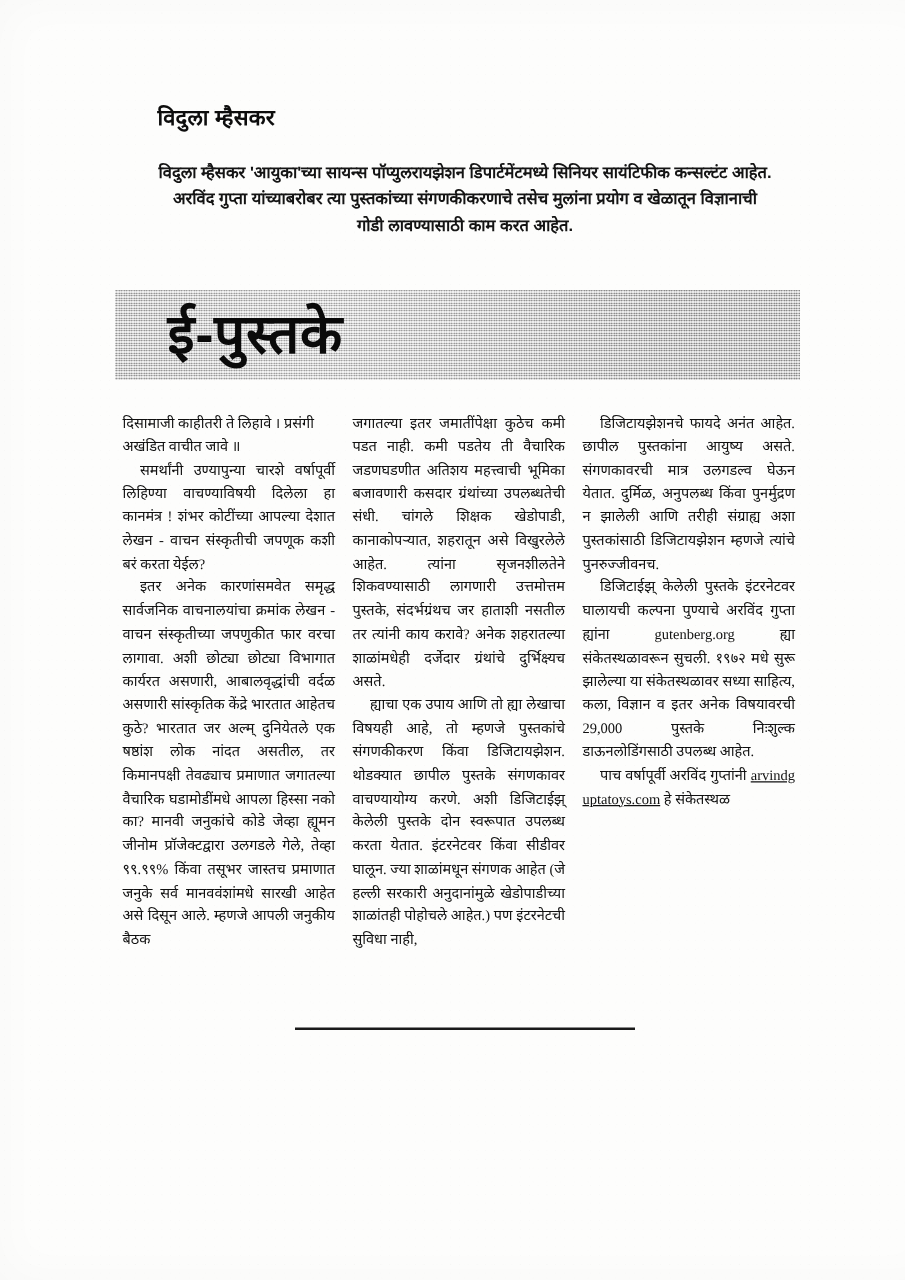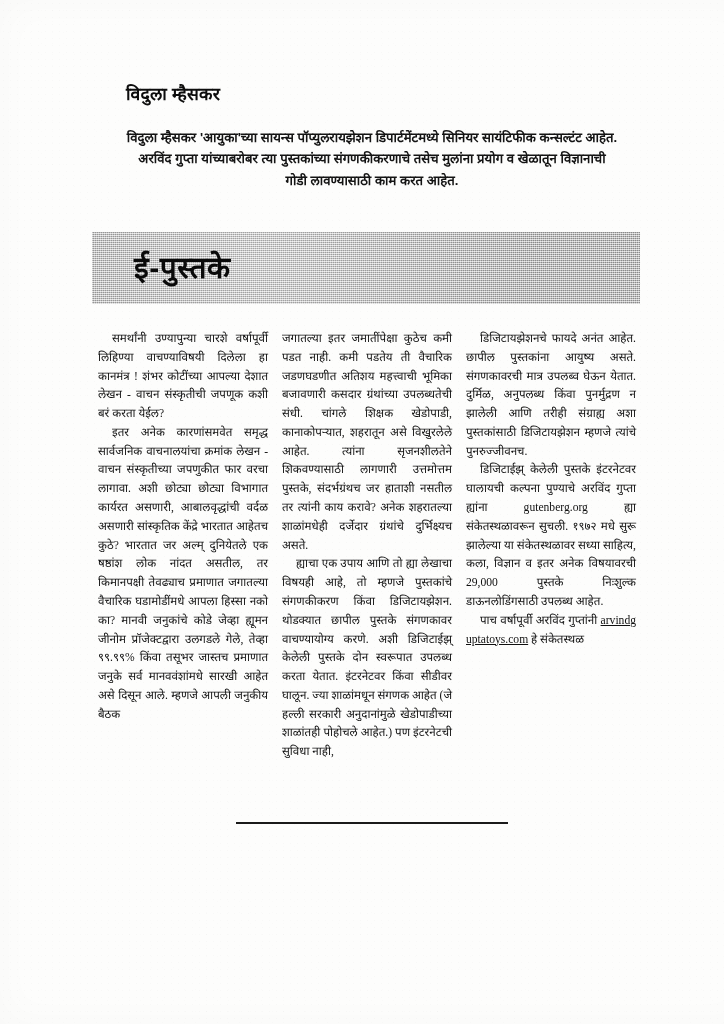--- a/index.html
+++ b/index.html
@@ -74,21 +74,21 @@
       repeating-linear-gradient(0deg,   rgba(255,255,255,0.55) 0 1px, rgba(0,0,0,0.12) 1px 2px),
       repeating-linear-gradient(90deg,  rgba(255,255,255,0.45) 0 1px, rgba(0,0,0,0.10) 1px 2px),
       radial-gradient(circle at 30% 40%, rgba(255,255,255,0.35), rgba(0,0,0,0.06) 70%);
     display: flex;
     align-items: center;
   }
 
   #banner-title {
     font-family: "Liberation Sans", "DejaVu Sans", sans-serif;
     font-weight: bold;
-    font-size: 30px;
+    font-size: 44px;
     line-height: 1;
     color: #0a0a0a;
     margin-left: 42px;
     letter-spacing: 0.5px;
     text-shadow: 0 0 1px rgba(255,255,255,0.6);
   }
 
   
   #columns {
     position: absolute;
@@ -171,29 +171,30 @@
     <p id="author-bio">विदुला म्हैसकर 'आयुका'च्या सायन्स पॉप्युलरायझेशन डिपार्टमेंटमध्ये सिनियर सायंटिफीक कन्सल्टंट आहेत. अरविंद गुप्ता यांच्याबरोबर त्या पुस्तकांच्या संगणकीकरणाचे तसेच मुलांना प्रयोग व खेळातून विज्ञानाची गोडी लावण्यासाठी काम करत आहेत.</p>
   </div>
 
   <div id="title-banner">
     <div id="banner-title">ई-पुस्तके</div>
   </div>
 
   <div id="columns">
 
     <div class="column" id="col-1">
+        <p class="epigraph">दिसामाजी काहीतरी ते लिहावे । प्रसंगी अखंडित वाचीत जावे ॥</p>
         <p class="indent">समर्थांनी उण्यापुन्या चारशे वर्षापूर्वी लिहिण्या वाचण्याविषयी दिलेला हा कानमंत्र ! शंभर कोटींच्या आपल्या देशात लेखन - वाचन संस्कृतीची जपणूक कशी बरं करता येईल?</p>
         <p class="indent">इतर अनेक कारणांसमवेत समृद्ध सार्वजनिक वाचनालयांचा क्रमांक लेखन - वाचन संस्कृतीच्या जपणुकीत फार वरचा लागावा. अशी छोट्या छोट्या विभागात कार्यरत असणारी, आबालवृद्धांची वर्दळ असणारी सांस्कृतिक केंद्रे भारतात आहेतच कुठे? भारतात जर अल्म् दुनियेतले एक षष्ठांश लोक नांदत असतील, तर किमानपक्षी तेवढ्याच प्रमाणात जगातल्या वैचारिक घडामोडींमधे आपला हिस्सा नको का? मानवी जनुकांचे कोडे जेव्हा ह्यूमन जीनोम प्रॉजेक्टद्वारा उलगडले गेले, तेव्हा ९९.९९% किंवा तसूभर जास्तच प्रमाणात जनुके सर्व मानववंशांमधे सारखी आहेत असे दिसून आले. म्हणजे आपली जनुकीय बैठक</p>
       </div>
     <div class="column" id="col-2">
         <p>जगातल्या इतर जमातींपेक्षा कुठेच कमी पडत नाही. कमी पडतेय ती वैचारिक जडणघडणीत अतिशय महत्त्वाची भूमिका बजावणारी कसदार ग्रंथांच्या उपलब्धतेची संधी. चांगले शिक्षक खेडोपाडी, कानाकोपऱ्यात, शहरातून असे विखुरलेले आहेत. त्यांना सृजनशीलतेने शिकवण्यासाठी लागणारी उत्तमोत्तम पुस्तके, संदर्भग्रंथच जर हाताशी नसतील तर त्यांनी काय करावे? अनेक शहरातल्या शाळांमधेही दर्जेदार ग्रंथांचे दुर्भिक्ष्यच असते.</p>
         <p class="indent">ह्याचा एक उपाय आणि तो ह्या लेखाचा विषयही आहे, तो म्हणजे पुस्तकांचे संगणकीकरण किंवा डिजिटायझेशन. थोडक्यात छापील पुस्तके संगणकावर वाचण्यायोग्य करणे. अशी डिजिटाईझ् केलेली पुस्तके दोन स्वरूपात उपलब्ध करता येतात. इंटरनेटवर किंवा सीडीवर घालून. ज्या शाळांमधून संगणक आहेत (जे हल्ली सरकारी अनुदानांमुळे खेडोपाडीच्या शाळांतही पोहोचले आहेत.) पण इंटरनेटची सुविधा नाही,</p>
       </div>
     <div class="column" id="col-3">
-        <p class="indent">डिजिटायझेशनचे फायदे अनंत आहेत. छापील पुस्तकांना आयुष्य असते. संगणकावरची मात्र उपलब्व घेऊन येतात. दुर्मिळ, अनुपलब्ध किंवा पुनर्मुद्रण न झालेली आणि तरीही संग्राह्य अशा पुस्तकांसाठी डिजिटायझेशन म्हणजे त्यांचे पुनरुज्जीवनच.</p>
+        <p class="indent">डिजिटायझेशनचे फायदे अनंत आहेत. छापील पुस्तकांना आयुष्य असते. संगणकावरची मात्र उलगडल्व घेऊन येतात. दुर्मिळ, अनुपलब्ध किंवा पुनर्मुद्रण न झालेली आणि तरीही संग्राह्य अशा पुस्तकांसाठी डिजिटायझेशन म्हणजे त्यांचे पुनरुज्जीवनच.</p>
         <p class="indent"><span>डिजिटाईझ् केलेली पुस्तके इंटरनेटवर घालायची कल्पना पुण्याचे अरविंद गुप्ता ह्यांना </span><span class="url-plain">gutenberg.org</span><span> ह्या संकेतस्थळावरून सुचली. १९७२ मधे सुरू झालेल्या या संकेतस्थळावर सध्या साहित्य, कला, विज्ञान व इतर अनेक विषयावरची 29,000 पुस्तके निःशुल्क डाऊनलोडिंगसाठी उपलब्ध आहेत.</span></p>
         <p class="indent"><span>पाच वर्षापूर्वी अरविंद गुप्तांनी </span><span class="url">arvindguptatoys.com</span><span> हे संकेतस्थळ</span></p>
       </div>
 
   </div>
 
   <div id="footer-rule"></div>
 
 </div>
 

